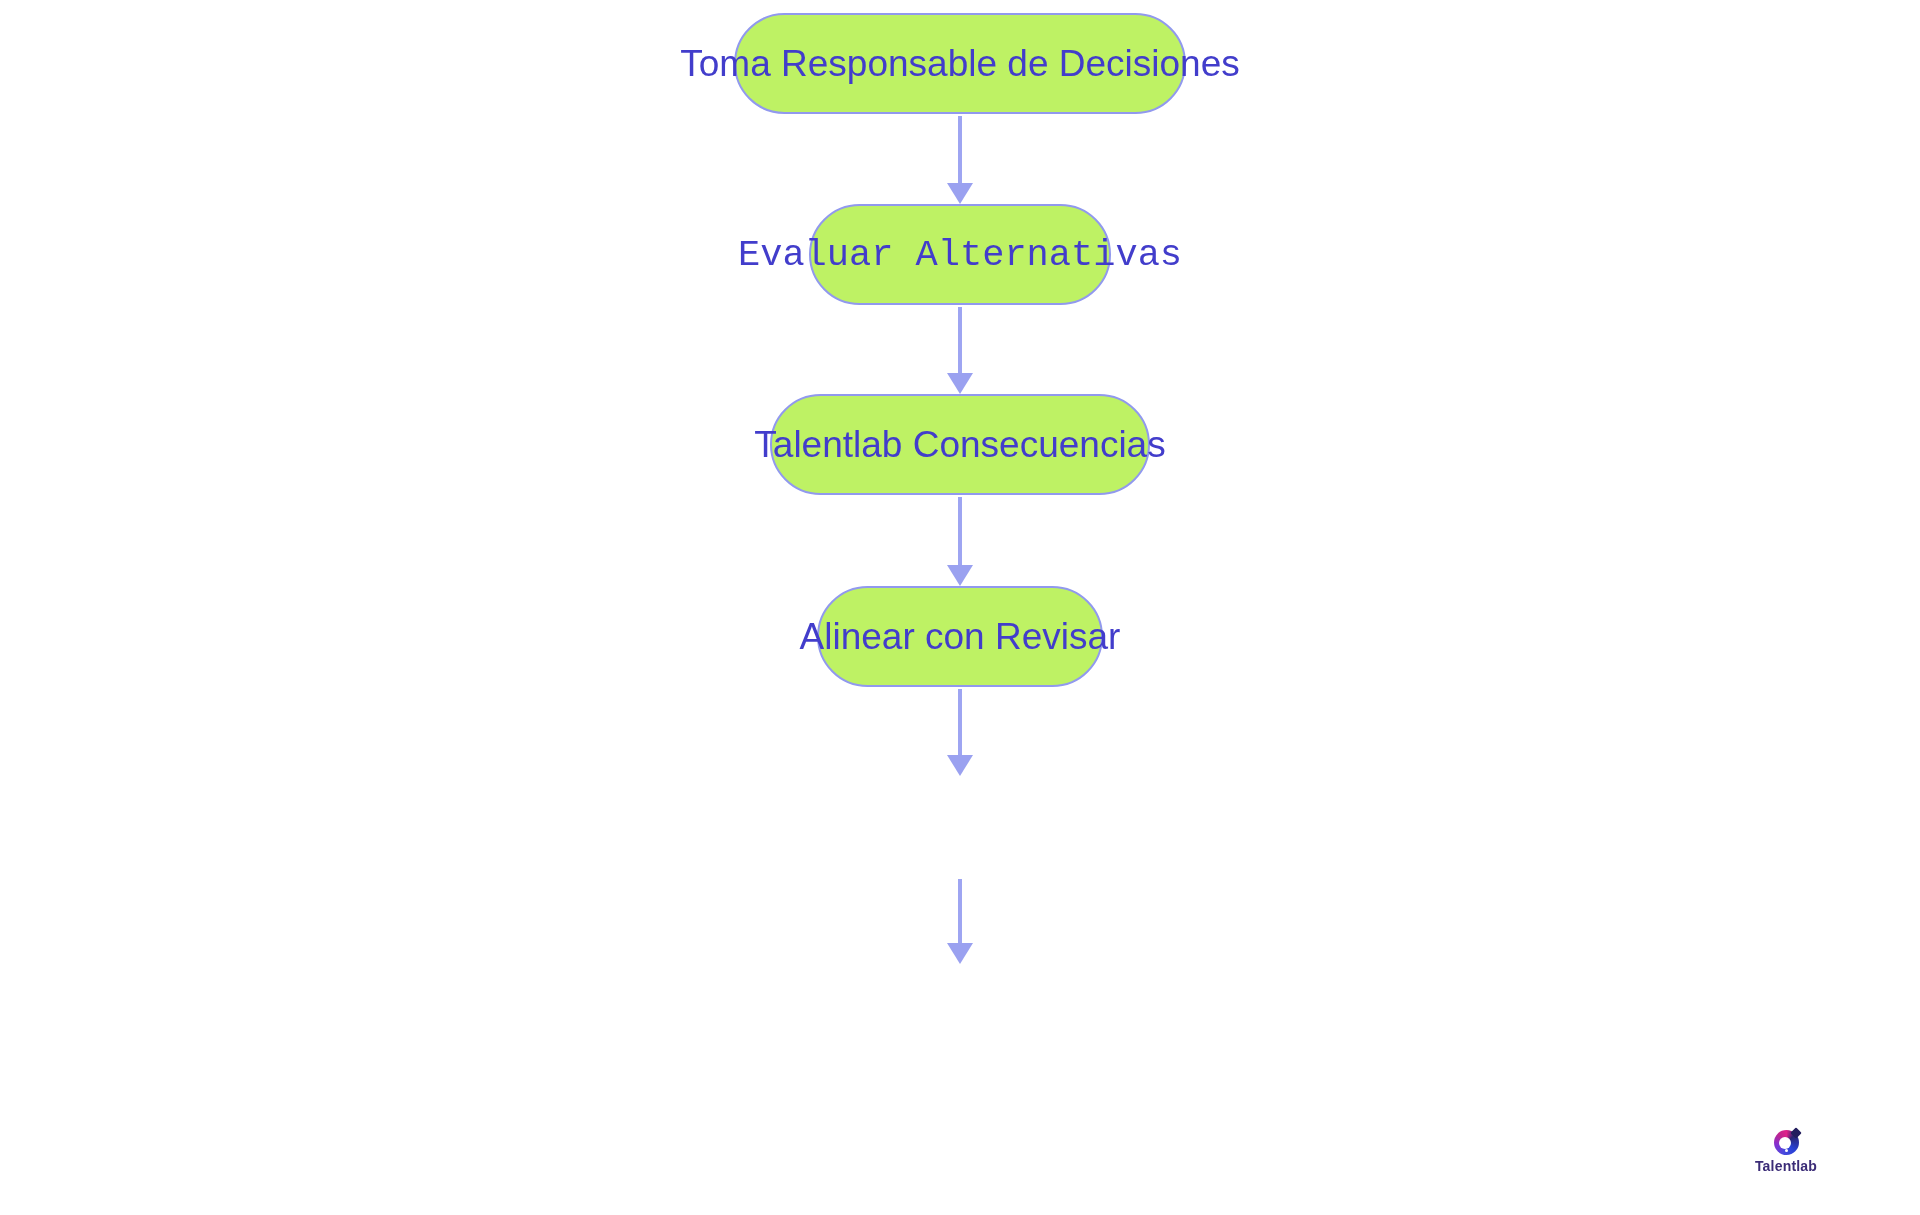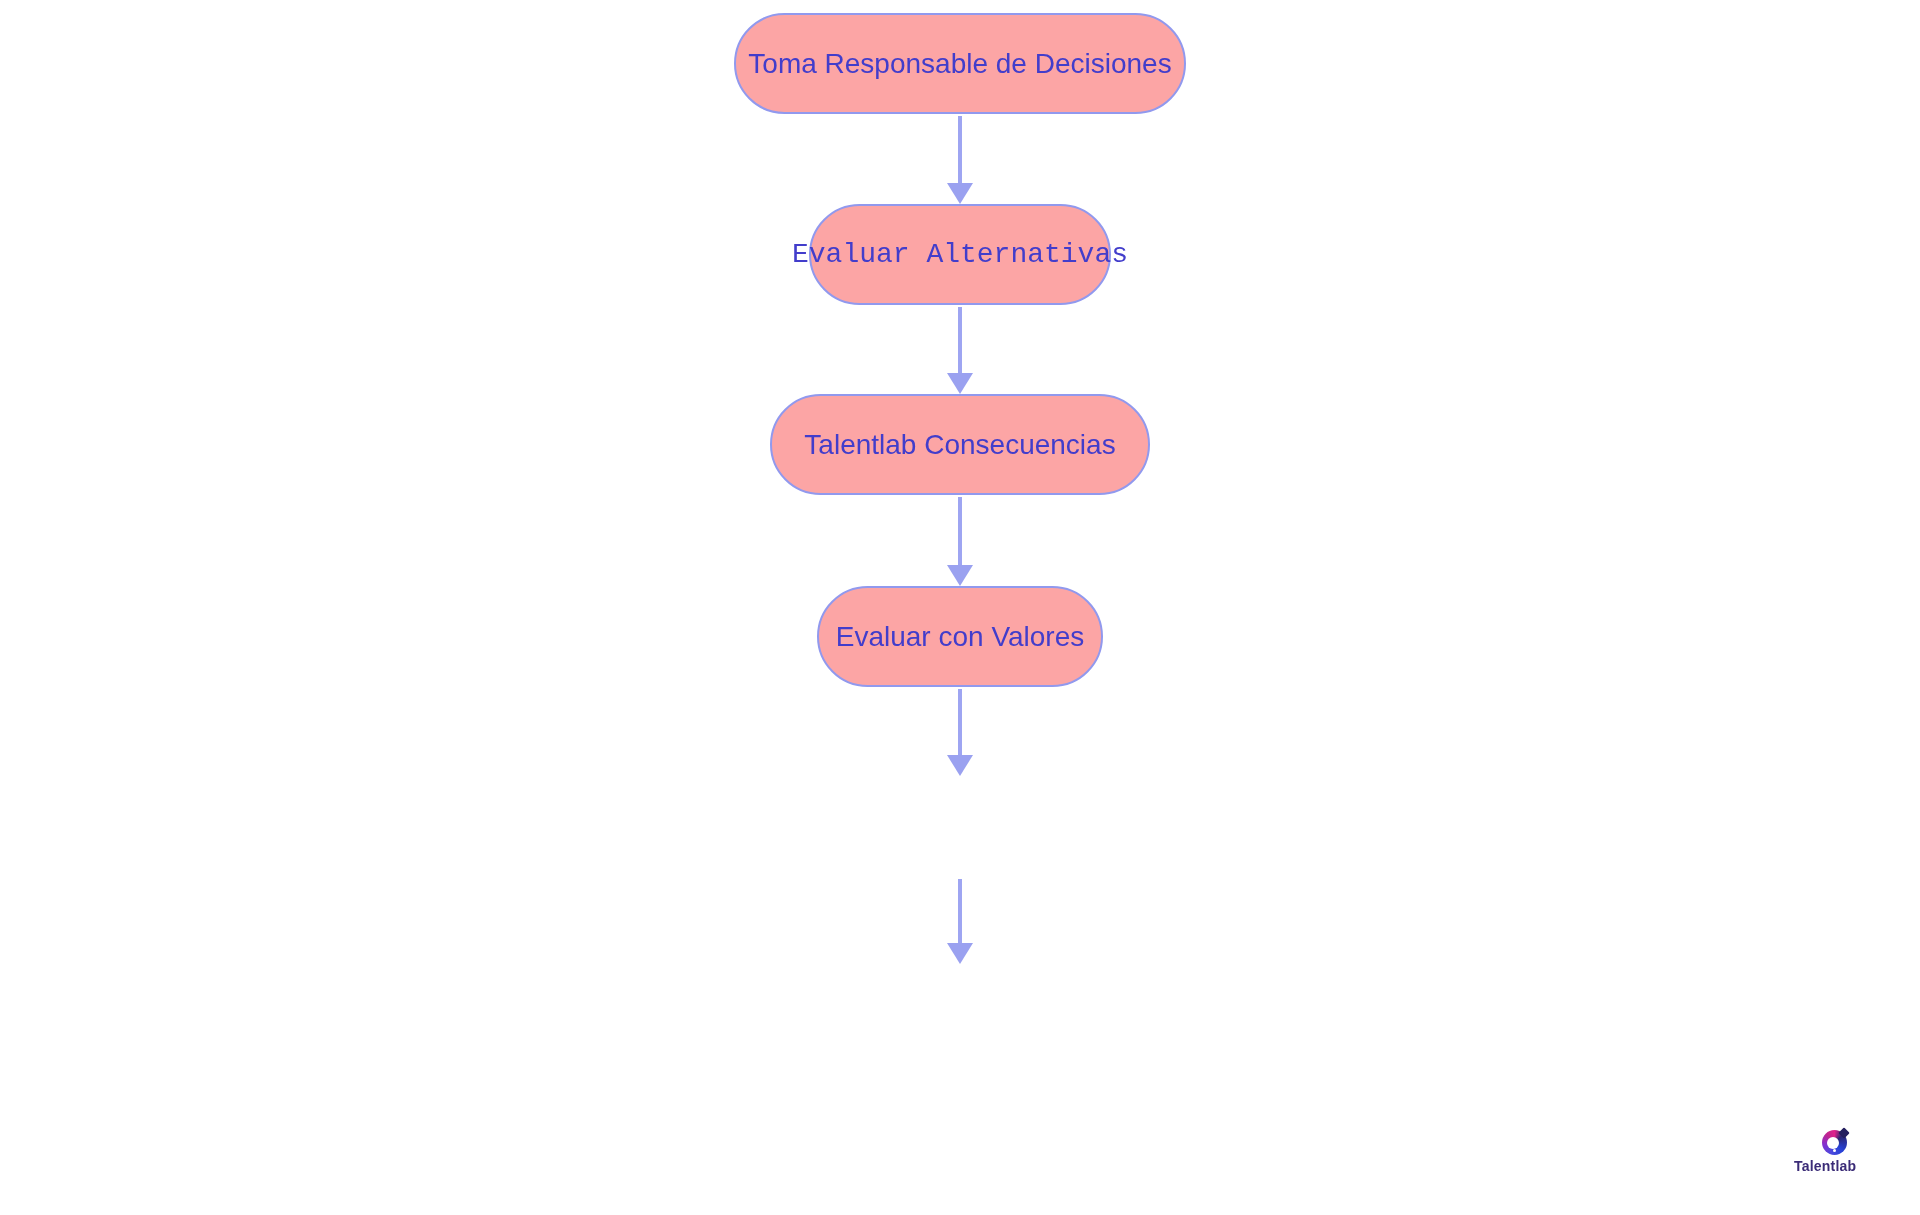--- a/index.html
+++ b/index.html
@@ -11,28 +11,28 @@
   }
   .canvas {
     position: relative;
     width: 1920px; height: 1215px;
     background: #ffffff;
   }
   
   .flow-node {
     position: absolute;
     height: 101px;
-    background: #fca5a5;
+    background: #bef264;
     border: 2px solid #9199ee;
     border-radius: 51px;
     display: flex;
     align-items: center;
     justify-content: center;
     color: #423dcb;
-    font-size: 28px;
+    font-size: 37px;
     white-space: nowrap;
   }
   .n1 { left: 734px; top: 13px;  width: 452px; }
   .n2 { left: 809px; top: 204px; width: 302px; font-family: Liberation Mono, monospace; }
   .n3 { left: 770px; top: 394px; width: 380px; }
   .n4 { left: 817px; top: 586px; width: 286px; }
   .n5 { left: 742px; top: 776px; width: 437px; }
   .n6 { left: 831px; top: 964px; width: 258px; }
 
   
@@ -57,23 +57,23 @@
   }
   .a1 { top: 116px; height: 88px; }
   .a2 { top: 307px; height: 87px; }
   .a3 { top: 497px; height: 89px; }
   .a4 { top: 689px; height: 87px; }
   .a5 { top: 879px; height: 85px; }
 
   
   .logo {
     position: absolute;
-    left: 1794px; top: 1130px;
+    left: 1746px; top: 1130px;
     width: 80px;
-    text-align: left;
+    text-align: center;
   }
   .logo-icon {
     position: relative;
     width: 25px; height: 25px;
     margin: 0 auto 3px auto;
     border-radius: 50%;
     background: conic-gradient(from 0deg at 50% 50%,
       #e0218a, #2a2470 13%, #2742d6 38%, #4b49dd 55%,
       #8430cf 72%, #c0258f 88%, #e0218a 100%);
   }
@@ -132,21 +132,21 @@
   <div class="flow-node n3">
     <span>Talentlab Consecuencias</span>
   </div>
 
   <div class="arrow a3">
     <div class="arrow-line"></div>
     <div class="arrow-head"></div>
   </div>
 
   <div class="flow-node n4">
-    <span>Evaluar con Valores</span>
+    <span>Alinear con Revisar</span>
   </div>
 
   <div class="arrow a4">
     <div class="arrow-line"></div>
     <div class="arrow-head"></div>
   </div>
 
 
   <div class="arrow a5">
     <div class="arrow-line"></div>

